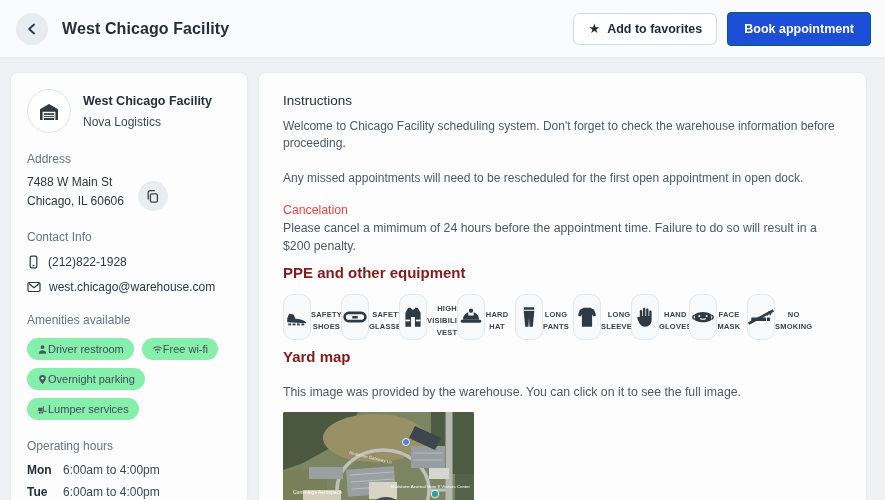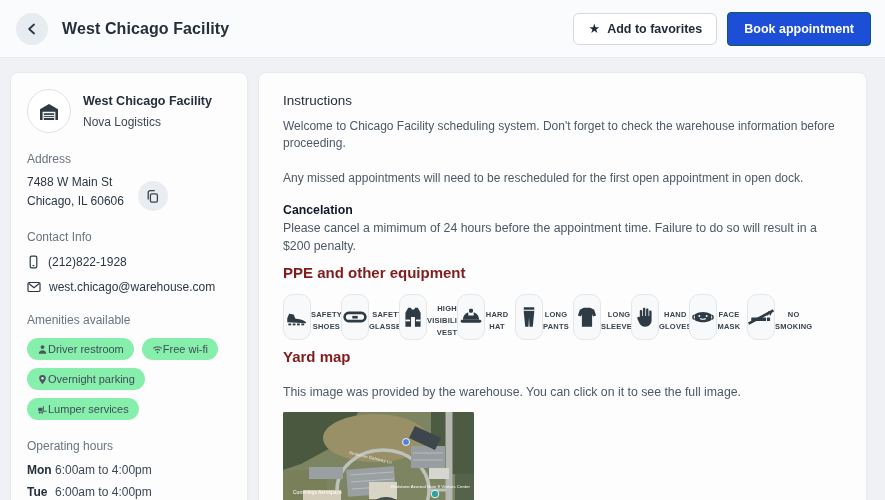--- a/index.html
+++ b/index.html
@@ -56,27 +56,27 @@
     display:flex; align-items:center; justify-content:center; cursor:pointer; margin-left:14px;
   }
   .contact-row { display:flex; align-items:center; gap:8px; margin-top:11px; font-size:12px; color:#2b3743; }
   .chips { display:flex; flex-wrap:wrap; gap:8px; margin-top:11px; }
   .chip {
     display:flex; align-items:center; background:#86efac; border-radius:999px;
     padding:5px 10px; font-size:11px; color:#404c57; white-space:nowrap;
   }
   .hours { margin-top:10px; }
   .hours-row { display:flex; font-size:12px; margin-top:8px; }
-  .hours-day { width:28px; font-weight:700; color:#232f3b; }
+  .hours-day { width:36px; font-weight:700; color:#232f3b; }
   .hours-time { color:#3c4854; }
   
   .section-title-sm { font-size:13.5px; font-weight:400; color:#1f2a37; }
   .para { font-size:12px; color:#4c5966; margin-top:10px; line-height:1.45; }
   .para + .para { margin-top:17px; }
-  .sub-title { font-size:12.3px; font-weight:700; color:#0f172a; margin-top:16px; }
+  .sub-title { font-size:12.3px; font-weight:400; color:#ef4444; margin-top:16px; }
   .sub-text { font-size:12.3px; color:#4c5966; margin-top:3px; line-height:1.45; }
   .section-title-lg { font-size:15px; font-weight:700; color:#7f1d1d; margin-top:8px; }
   .ppe-row { display:flex; gap:6px; margin-top:13px; }
   .ppe-item { width:52px; display:flex; flex-direction:row; align-items:center; }
   .ppe-tile {
     width:46px; height:46px; background:#f7f9fa; border:1px solid #e2e7ea; border-radius:10px;
     display:flex; align-items:center; justify-content:center;
   }
   .ppe-label {
     margin-top:8px; font-size:7.5px; font-weight:700; letter-spacing:.03em;

